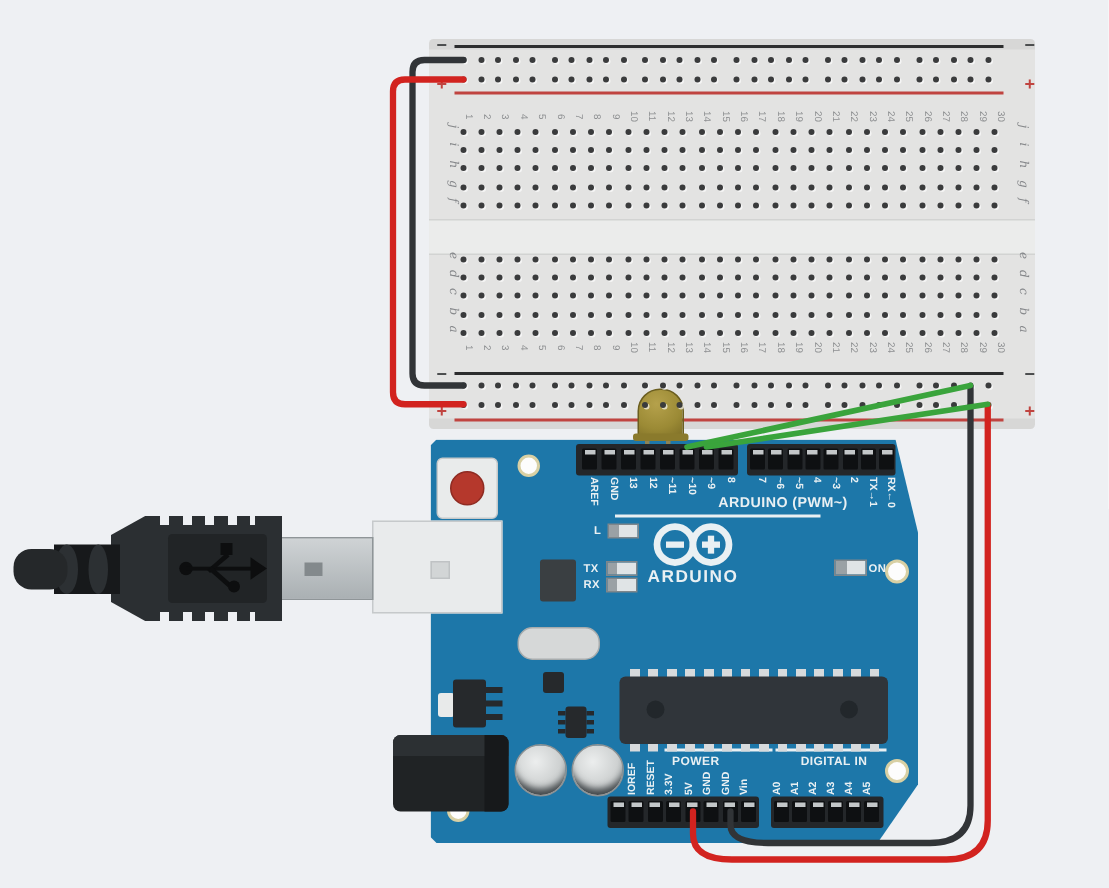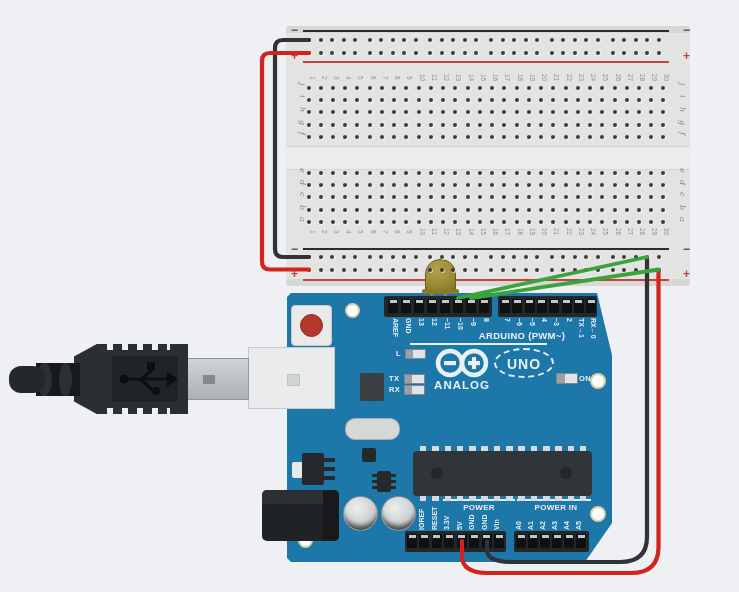--- a/index.html
+++ b/index.html
@@ -40,44 +40,42 @@
 
   <div class="abs" style="left:345px;top:303px;width:15px;height:15px;background:#fdfdfd;border:2px solid #d8d0a4;border-radius:50%;box-sizing:border-box"></div>
   <div class="abs" style="left:590px;top:373px;width:16px;height:16px;background:#fdfdfd;border:2px solid #d8d0a4;border-radius:50%;box-sizing:border-box"></div>
   <div class="abs" style="left:590px;top:506px;width:16px;height:16px;background:#fdfdfd;border:2px solid #d8d0a4;border-radius:50%;box-sizing:border-box"></div>
   <div class="abs" style="left:298px;top:533px;width:15px;height:15px;background:#fdfdfd;border:2px solid #d8d0a4;border-radius:50%;box-sizing:border-box"></div>
 
   <div class="abs silk" style="left:455px;top:330px;width:134px;font-size:9.5px;text-align:center">ARDUINO (PWM~)</div>
   <div class="abs" style="left:410px;top:343px;width:137px;height:1.5px;background:#e9f0f3"></div>
   <div class="abs" style="left:443px;top:499px;width:72px;height:1.5px;background:#e9f0f3"></div>
   <div class="abs" style="left:517px;top:499px;width:74px;height:1.5px;background:#e9f0f3"></div>
-  <div class="abs silk" style="left:448px;top:503px;width:62px;font-size:8px;text-align:center">POWER</div>
-  <div class="abs silk" style="left:518px;top:503px;width:76px;font-size:8px;text-align:center">POWER IN</div>
+  <div class="abs silk" style="left:448px;top:503px;width:62px;font-size:8px;">POWER</div>
+  <div class="abs silk" style="left:518px;top:503px;width:76px;font-size:8px;text-align:center">DIGITAL IN</div>
 
   <div class="abs silk" style="left:396px;top:349px;font-size:7.5px">L</div>
   <div class="abs ledbar" style="left:405px;top:349px;width:19px;height:8px;background:linear-gradient(90deg,#9aa1a5 0 35%,#e0e4e6 35%)"></div>
   <div class="abs silk" style="left:389px;top:374px;font-size:7.5px">TX</div>
   <div class="abs ledbar" style="left:404px;top:374px;width:19px;height:8px;background:linear-gradient(90deg,#9aa1a5 0 35%,#e0e4e6 35%)"></div>
   <div class="abs silk" style="left:389px;top:385px;font-size:7.5px">RX</div>
   <div class="abs ledbar" style="left:404px;top:385px;width:19px;height:8px;background:linear-gradient(90deg,#9aa1a5 0 35%,#e0e4e6 35%)"></div>
   <div class="abs ledbar" style="left:556px;top:373px;width:20px;height:9px;background:linear-gradient(90deg,#9aa1a5 0 40%,#e0e4e6 40%)"></div>
   <div class="abs silk" style="left:579px;top:374px;font-size:7.5px">ON</div>
 
   <div class="abs" style="left:360px;top:373px;width:24px;height:28px;background:#3a3f42;border-radius:2px"></div>
 
   <svg style="left:430px;top:346px" width="66" height="34" viewBox="0 0 66 34">
     <circle cx="20" cy="17" r="12" fill="none" stroke="#e9f0f3" stroke-width="4.5"></circle>
     <circle cx="44" cy="17" r="12" fill="#1d77a9" stroke="#e9f0f3" stroke-width="4.5"></circle>
     <rect x="14" y="15" width="12" height="4.2" fill="#e9f0f3"></rect>
     <rect x="38" y="15" width="12" height="4.2" fill="#e9f0f3"></rect>
     <rect x="41.9" y="11.1" width="4.2" height="12" fill="#e9f0f3"></rect>
   </svg>
-  <div class="abs silk" style="left:430px;top:379px;width:64px;font-size:11.5px;letter-spacing:1px;text-align:center">ANALOG</div>
-  <div class="abs silk" style="left:494px;top:348px;width:60px;height:30px;border:2px dashed #e9f0f3;border-radius:50%;
-              font-size:14px;letter-spacing:1px;text-align:center;line-height:28px;box-sizing:border-box">UNO</div>
+  <div class="abs silk" style="left:430px;top:379px;width:64px;font-size:11.5px;letter-spacing:1px;text-align:center">ARDUINO</div>
 
   <div class="abs" style="left:345px;top:418px;width:53px;height:20px;background:#d6d8d8;border:1px solid #a8acad;border-radius:10px"></div>
   <div class="abs" style="left:292px;top:462px;width:11px;height:16px;background:#e8eaea;border-radius:2px"></div>
   <div class="abs" style="left:302px;top:453px;width:22px;height:32px;background:#26292c;border-radius:2px"></div>
   <div class="abs" style="left:323px;top:458px;width:12px;height:4px;background:#26292c"></div>
   <div class="abs" style="left:323px;top:467px;width:12px;height:4px;background:#26292c"></div>
   <div class="abs" style="left:323px;top:476px;width:12px;height:4px;background:#26292c"></div>
   <div class="abs" style="left:362px;top:448px;width:14px;height:14px;background:#26292c;border-radius:2px"></div>
   <div id="ic6" class="abs" style="left:377px;top:471px;width:14px;height:21px;background:#26292c;border-radius:2px"></div>
   <div class="abs" style="left:343px;top:496px;width:33px;height:33px;border-radius:50%;border:1px solid #8d9294;background:radial-gradient(circle at 40% 33%,#eceeee,#ced1d1 55%,#9aa0a2);box-shadow:inset 0 -7px 5px -3px #43484b"></div>

